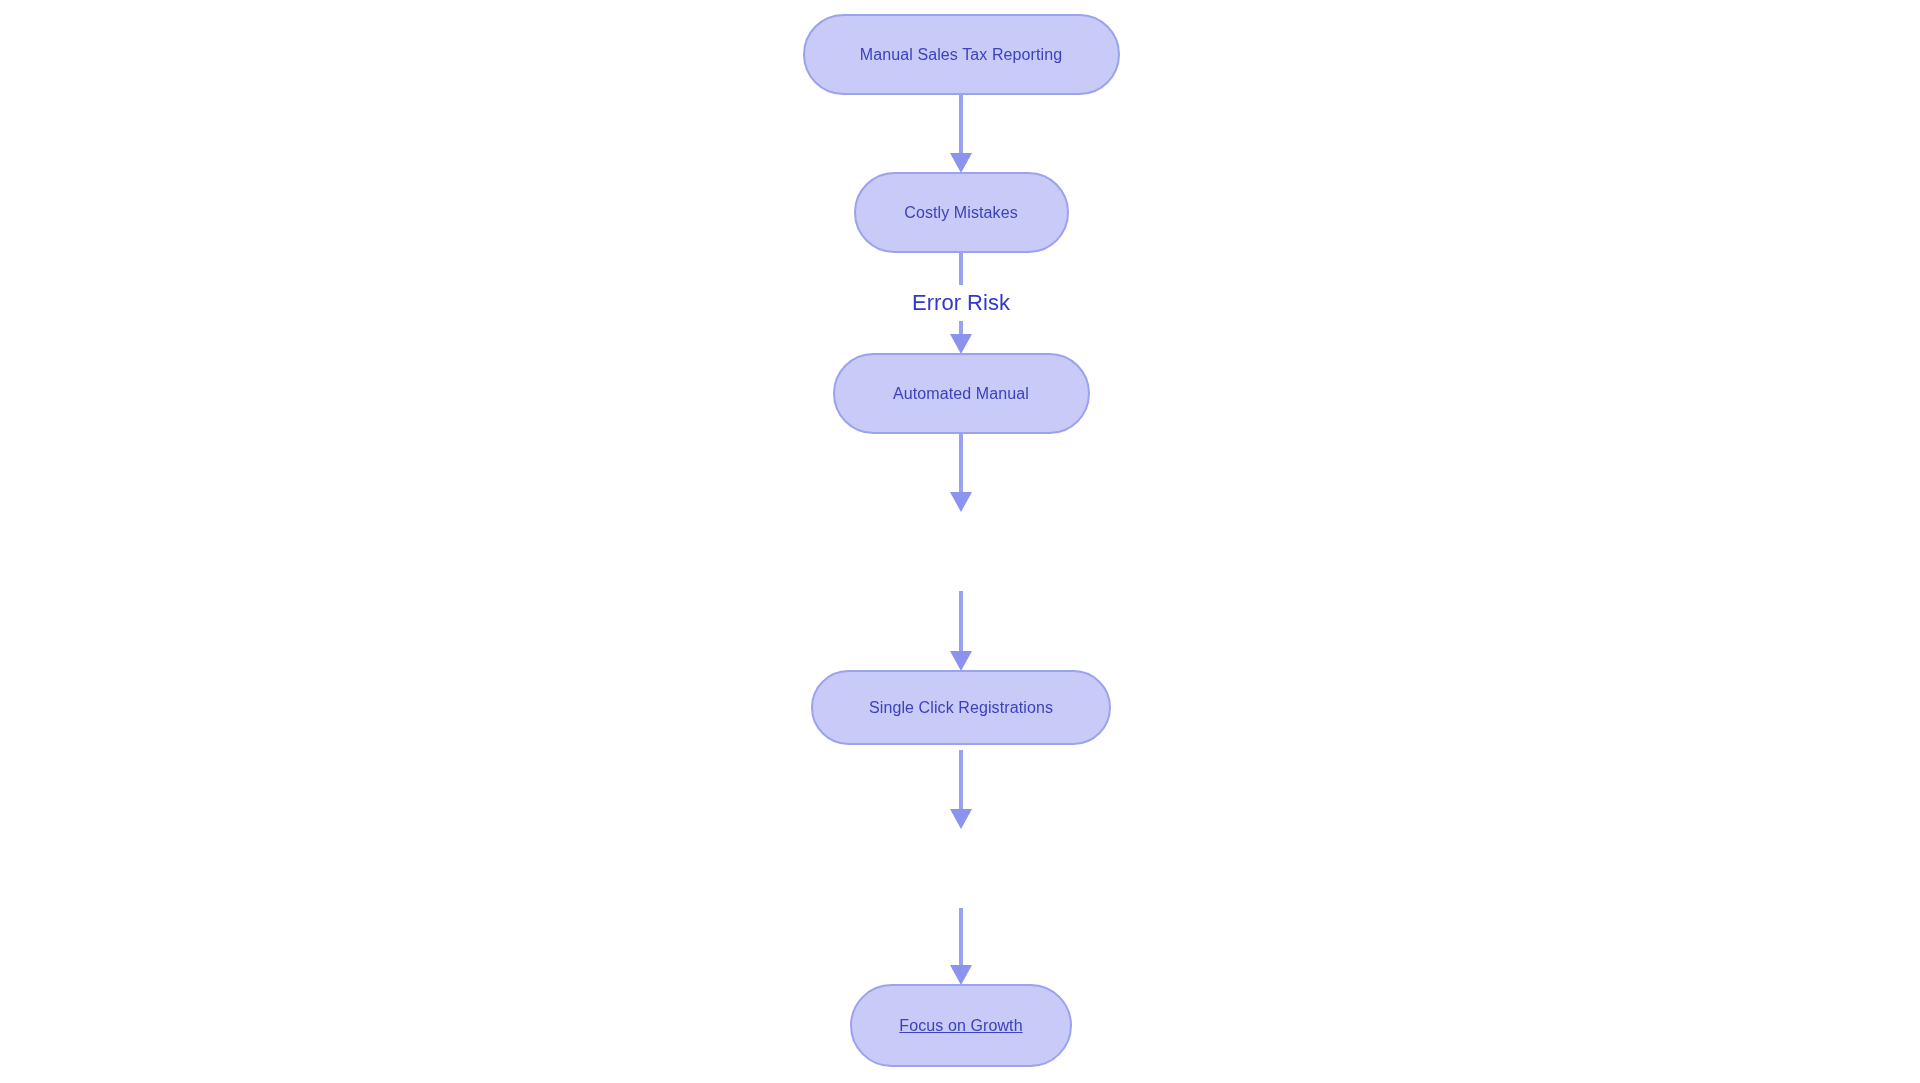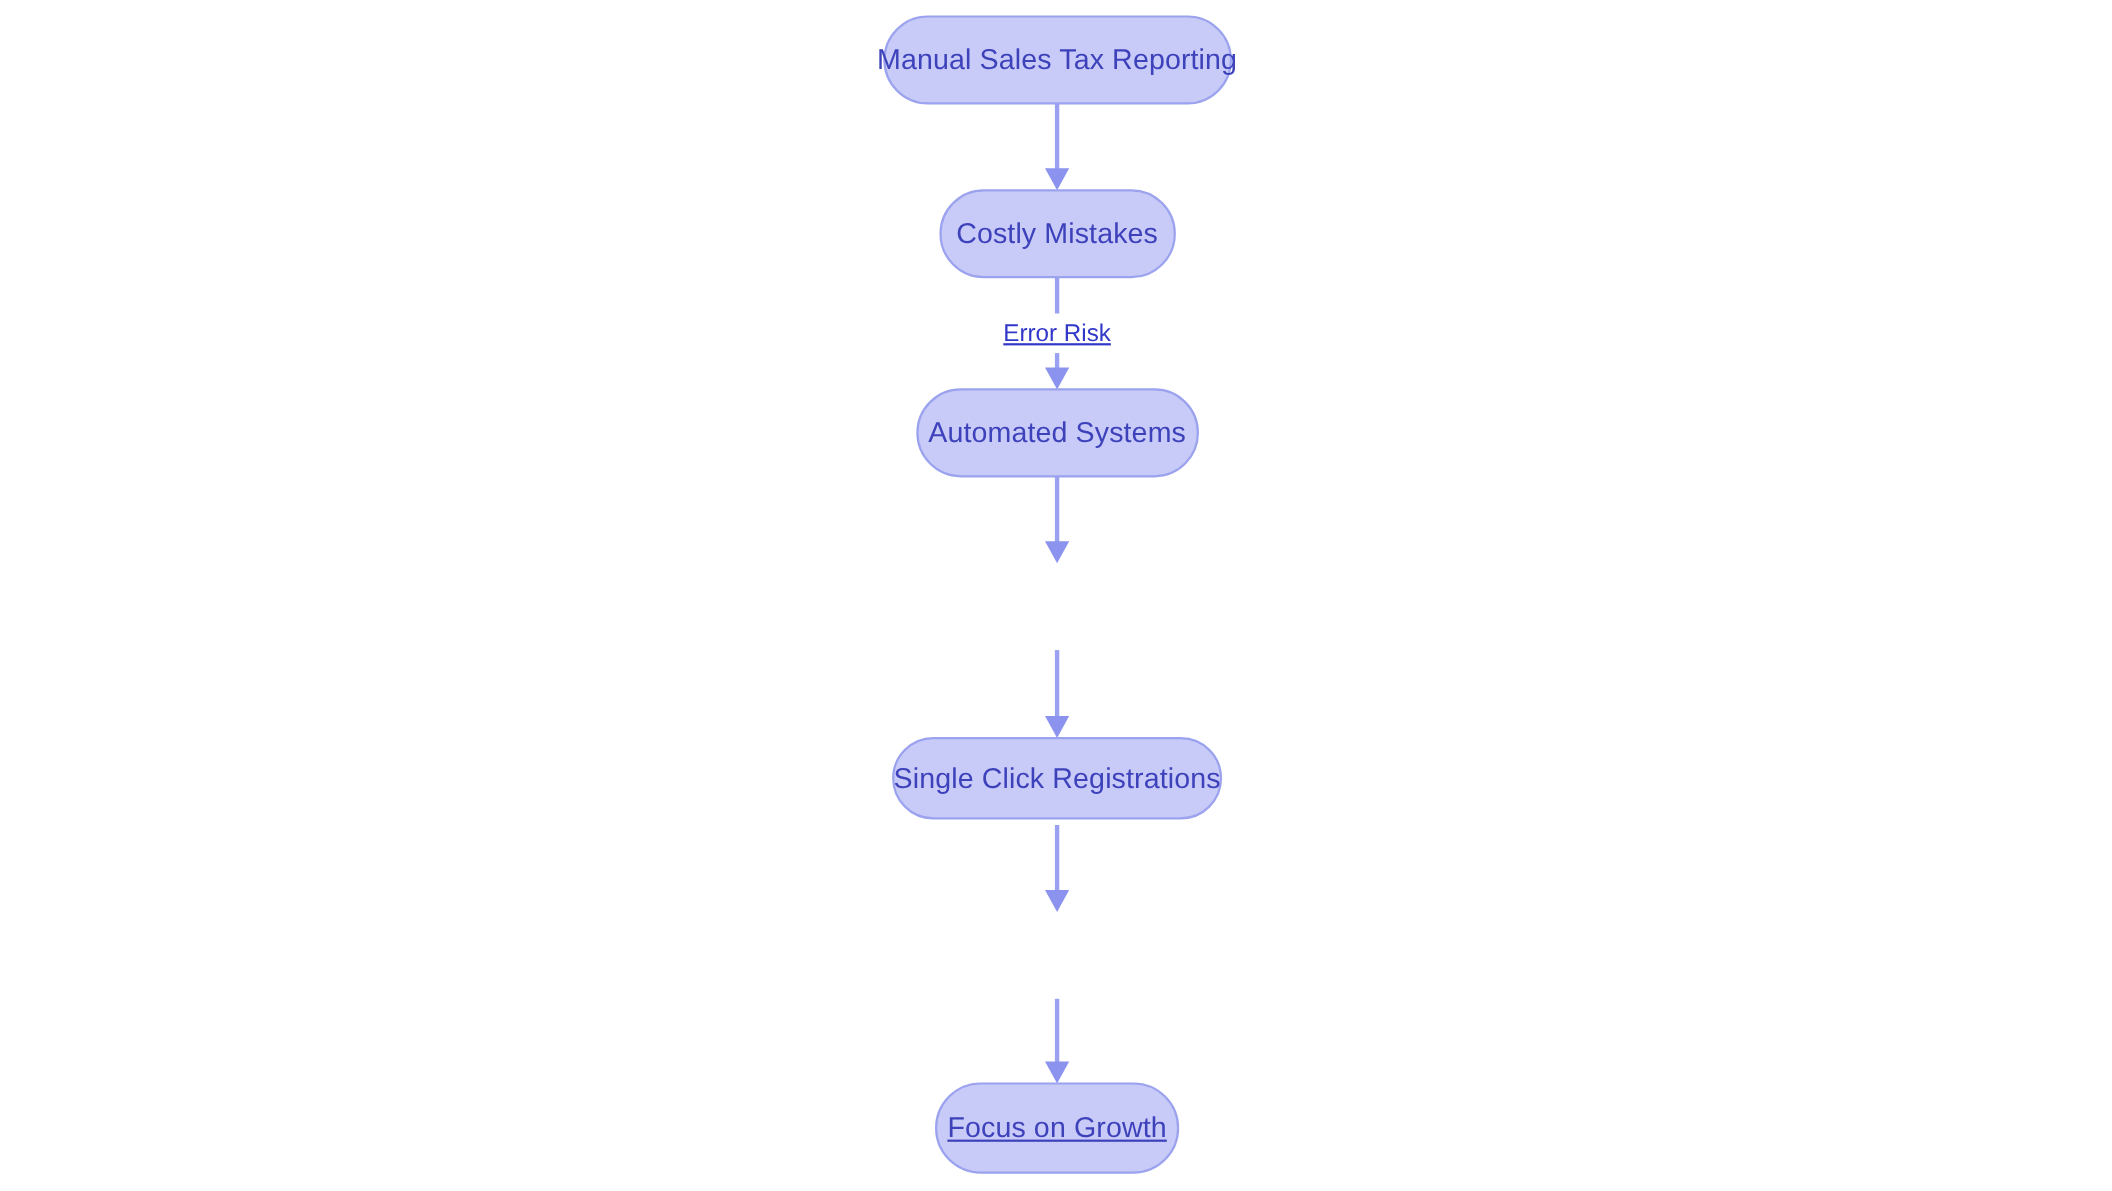--- a/index.html
+++ b/index.html
@@ -19,21 +19,21 @@
   .flow-node {
     position: absolute;
     box-sizing: border-box;
     display: flex;
     align-items: center;
     justify-content: center;
     background: var(--node-fill);
     border: 2px solid var(--node-border);
     border-radius: 42px;
     color: var(--node-text);
-    font-size: 26px;
+    font-size: 16px;
     letter-spacing: 0.1px;
     white-space: nowrap;
     z-index: 2;
   }
   .edge-line {
     position: absolute;
     width: 3.5px;
     background: var(--edge-color);
     z-index: 1;
   }
@@ -58,27 +58,27 @@
   }
 </style>
 </head>
 <body>
 
 <div class="canvas">
     <div class="edge-line" style="left: 959.25px; top: 93px; height: 63px;"></div>
     <div class="edge-arrowhead" style="left: 950px; top: 153px;"></div>
     <div class="edge-line" style="left: 959.25px; top: 251px; height: 86px;"></div>
     <div class="edge-arrowhead" style="left: 950px; top: 334px;"></div>
-    <div class="edge-label" style="left: 961px; top: 303px; text-decoration: underline;">Error Risk</div>
+    <div class="edge-label" style="left: 961px; top: 303px;">Error Risk</div>
     <div class="edge-line" style="left: 959.25px; top: 432px; height: 63px;"></div>
     <div class="edge-arrowhead" style="left: 950px; top: 492px;"></div>
     <div class="edge-line" style="left: 959.25px; top: 591px; height: 63px;"></div>
     <div class="edge-arrowhead" style="left: 950px; top: 651px;"></div>
     <div class="edge-line" style="left: 959.25px; top: 750px; height: 62px;"></div>
     <div class="edge-arrowhead" style="left: 950px; top: 809px;"></div>
     <div class="edge-line" style="left: 959.25px; top: 908px; height: 60px;"></div>
     <div class="edge-arrowhead" style="left: 950px; top: 965px;"></div>
     <div class="flow-node" style="left: 802.5px; top: 14px; width: 317px; height: 81px;">Manual Sales Tax Reporting</div>
     <div class="flow-node" style="left: 853.5px; top: 172px; width: 215px; height: 81px;">Costly Mistakes</div>
-    <div class="flow-node" style="left: 832.5px; top: 353px; width: 257px; height: 81px;">Automated Systems</div>
+    <div class="flow-node" style="left: 832.5px; top: 353px; width: 257px; height: 81px;">Automated Manual</div>
     <div class="flow-node" style="left: 811px; top: 670px; width: 300px; height: 75px; text-align: center;">Single Click Registrations</div>
     <div class="flow-node" style="left: 850px; top: 984px; width: 222px; height: 83px; text-decoration: underline;">Focus on Growth</div>
   </div>
 
 </body></html>

